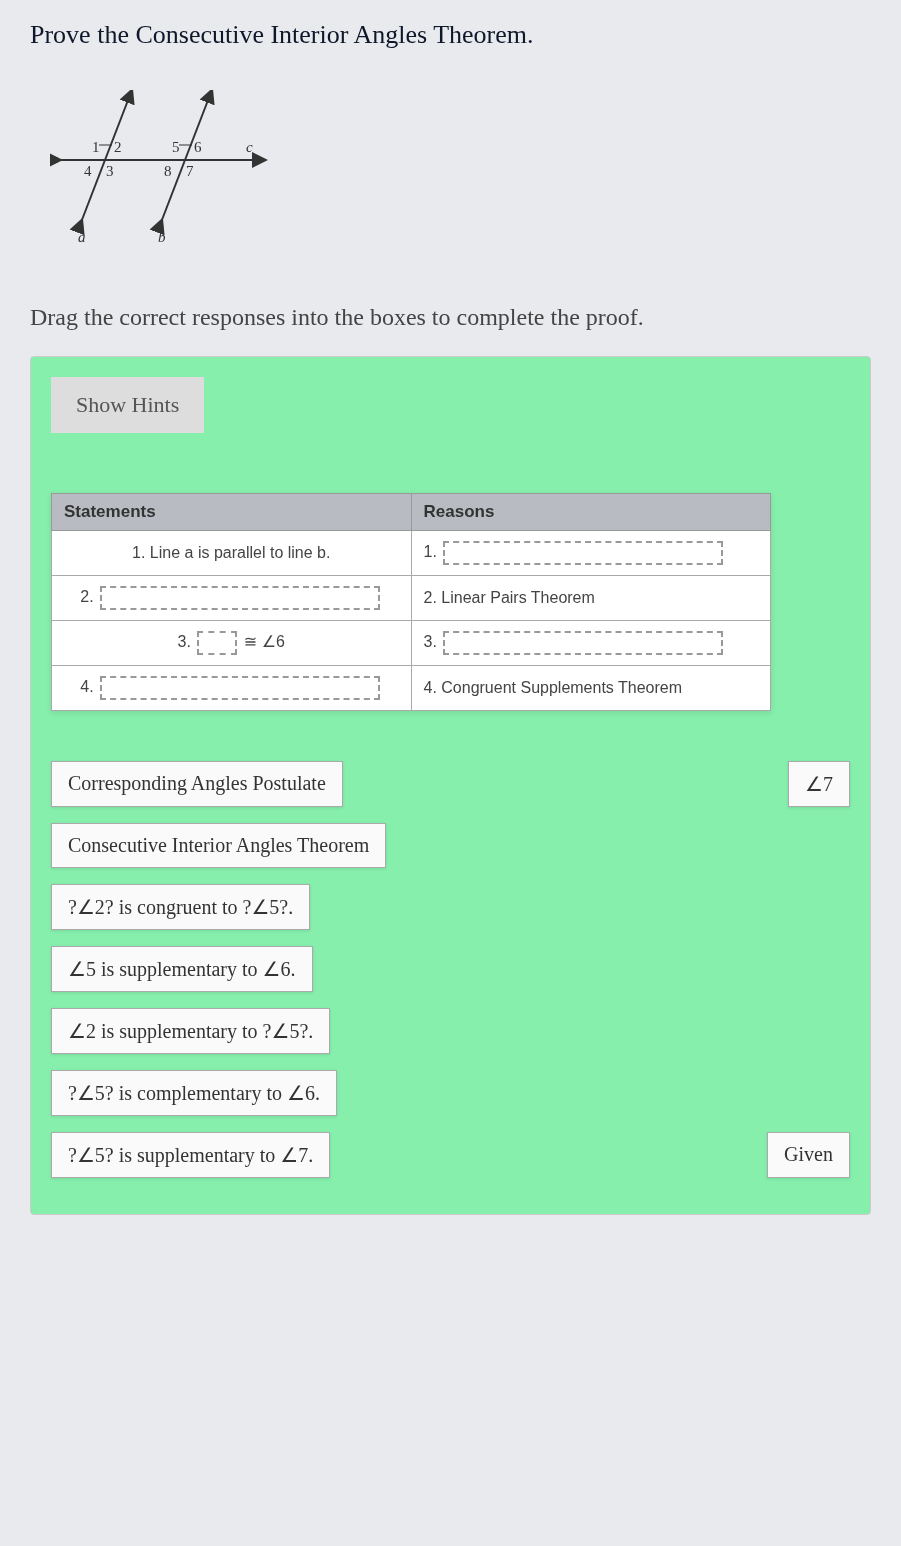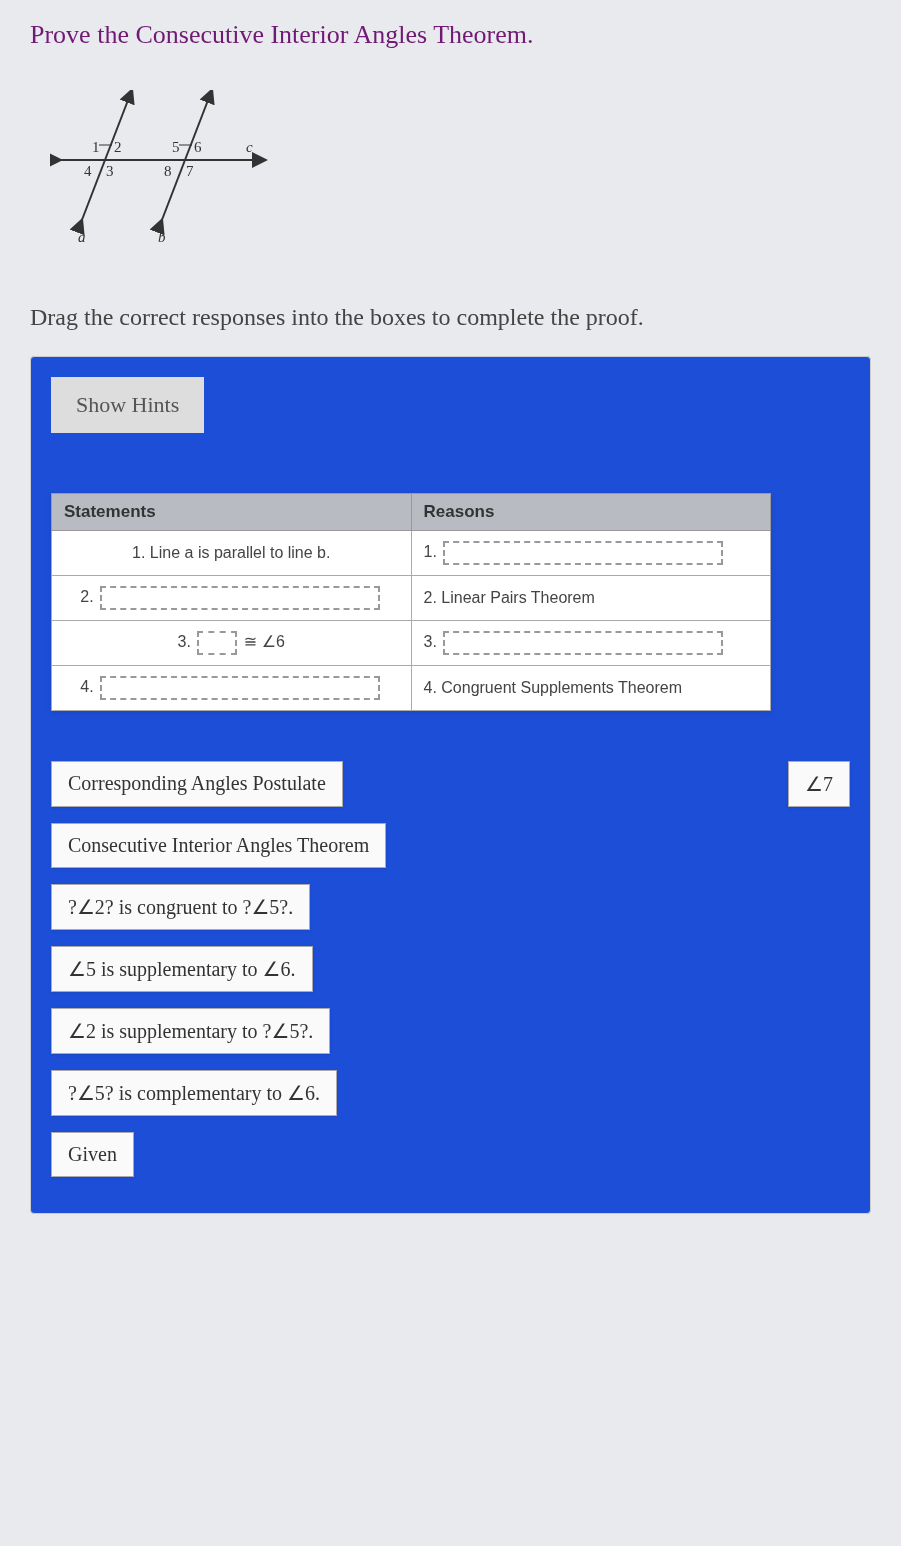--- a/index.html
+++ b/index.html
@@ -10,36 +10,36 @@
     body {
       font-family: 'Times New Roman', Georgia, serif;
       background: #e8eaed;
       width: 901px;
       min-height: 1546px;
       padding: 20px 30px;
       color: #333;
     }
     .title {
       font-size: 26px;
-      color: #701a75;
+      color: #0f172a;
       margin-bottom: 40px;
       font-weight: normal;
     }
     .diagram {
       margin: 20px 0 50px 20px;
     }
     .instructions {
       font-size: 24px;
       color: #444;
       margin-bottom: 25px;
       font-weight: normal;
       font-family: Liberation Serif, serif;
     }
     .proof-area {
-      background: #1d4ed8;
+      background: #86efac;
       border: 1px solid #ccc;
       padding: 20px;
       border-radius: 4px;
     }
     .show-hints {
       display: inline-block;
       background: #ddd;
       padding: 15px 25px;
       font-size: 22px;
       color: #555;
@@ -215,16 +215,17 @@
     <div class="tile-row">
       <span class="tile">∠5 is supplementary to ∠6.</span>
     </div>
     <div class="tile-row">
       <span class="tile">∠2 is supplementary to ?∠5?.</span>
     </div>
     <div class="tile-row">
       <span class="tile">?∠5? is complementary to ∠6.</span>
     </div>
     <div class="tile-row">
+      <span class="tile">?∠5? is supplementary to ∠7.</span>
       <span class="tile">Given</span>
     </div>
   </div>
 </div>
 
 </body></html>

